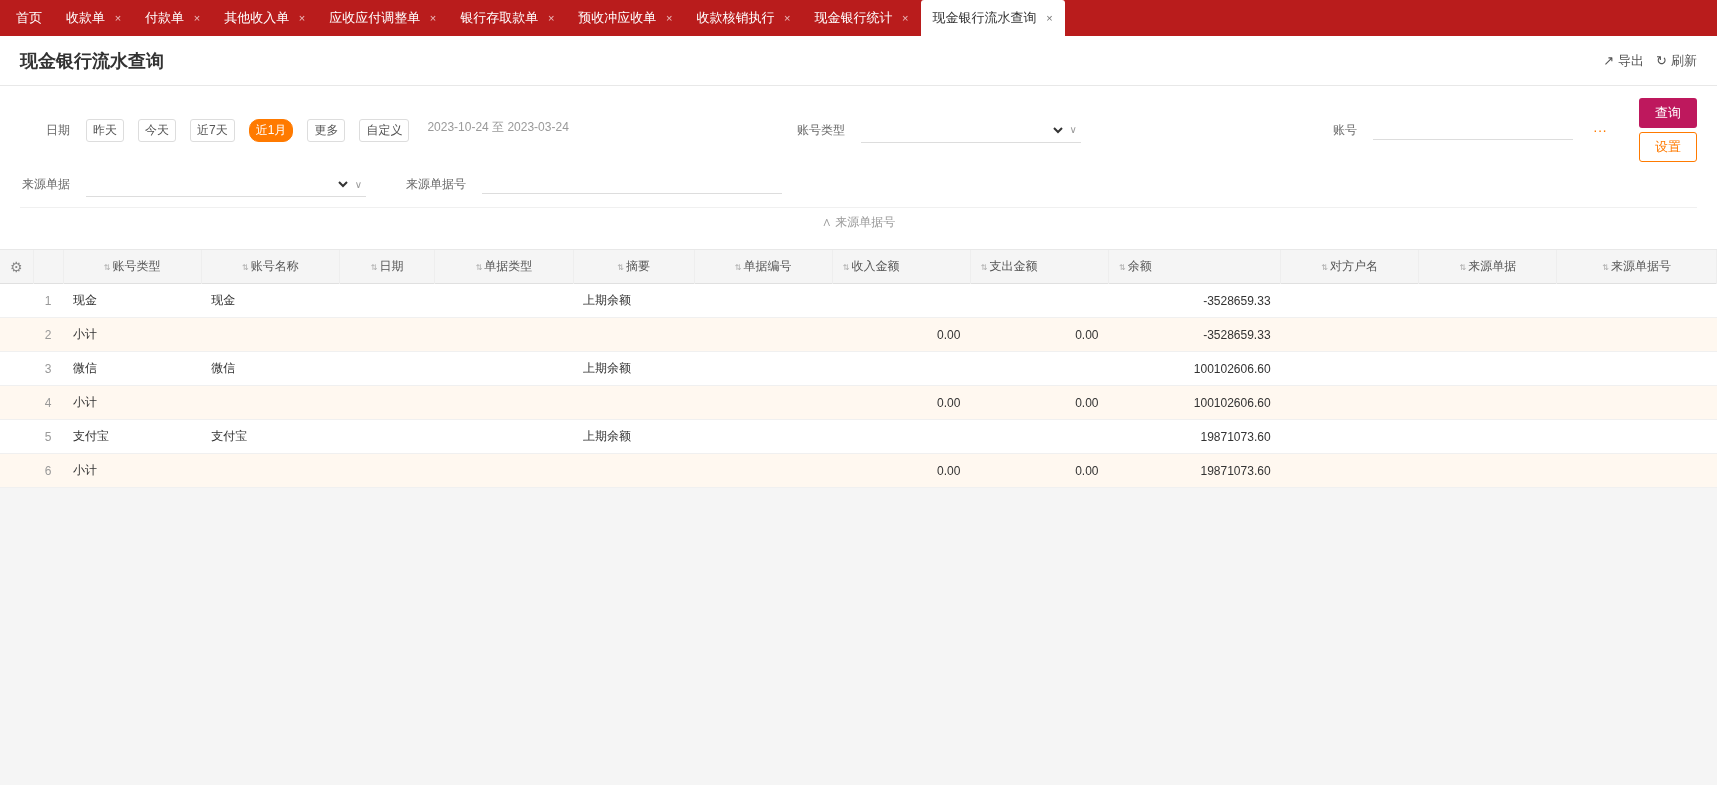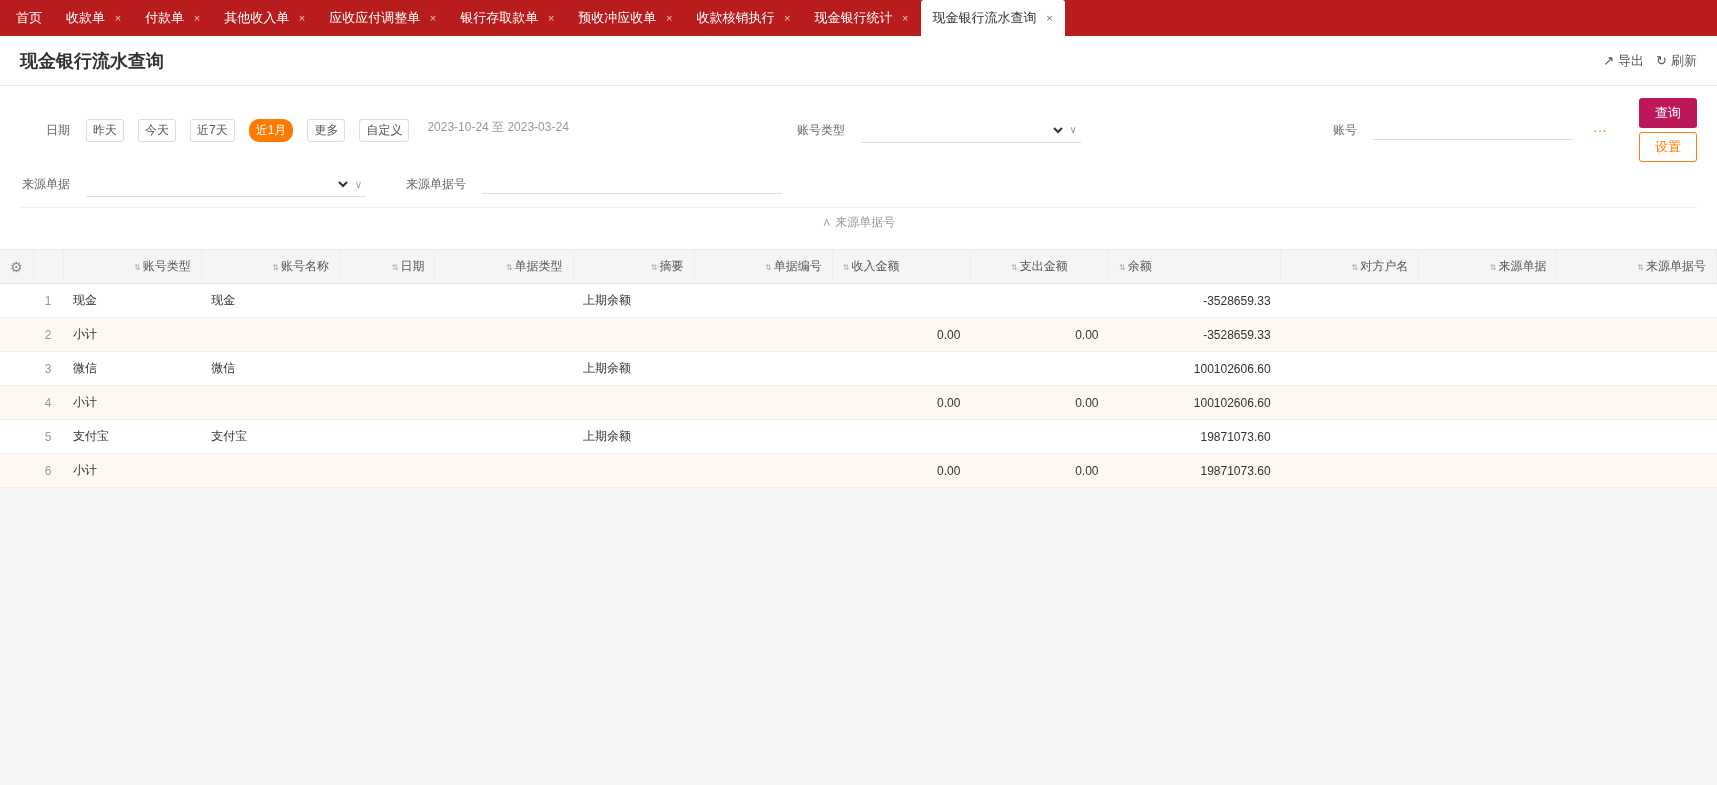--- a/index.html
+++ b/index.html
@@ -181,21 +181,21 @@
       width: 100%;
       border-collapse: collapse;
       font-size: 12px;
     }
     thead tr {
       background: #f5f5f5;
       border-bottom: 1px solid #e0e0e0;
     }
     thead th {
       padding: 8px 10px;
-      text-align: right;
+      text-align: center;
       color: #555;
       font-weight: normal;
       white-space: nowrap;
       border-right: 1px solid #eee;
       position: relative;
     }
     thead th .sort-arrows {
       font-size: 8px;
       color: #aaa;
       margin-right: 2px;
@@ -334,21 +334,21 @@
         </th>
         <th>
           <span class="sort-arrows">⇅</span>摘要
         </th>
         <th>
           <span class="sort-arrows">⇅</span>单据编号
         </th>
         <th style="text-align:left;">
           <span class="sort-arrows">⇅</span>收入金额
         </th>
-        <th style="text-align:center;">
+        <th style="text-align:left;">
           <span class="sort-arrows">⇅</span>支出金额
         </th>
         <th style="text-align:left;">
           <span class="sort-arrows">⇅</span>余额
         </th>
         <th>
           <span class="sort-arrows">⇅</span>对方户名
         </th>
         <th>
           <span class="sort-arrows">⇅</span>来源单据

